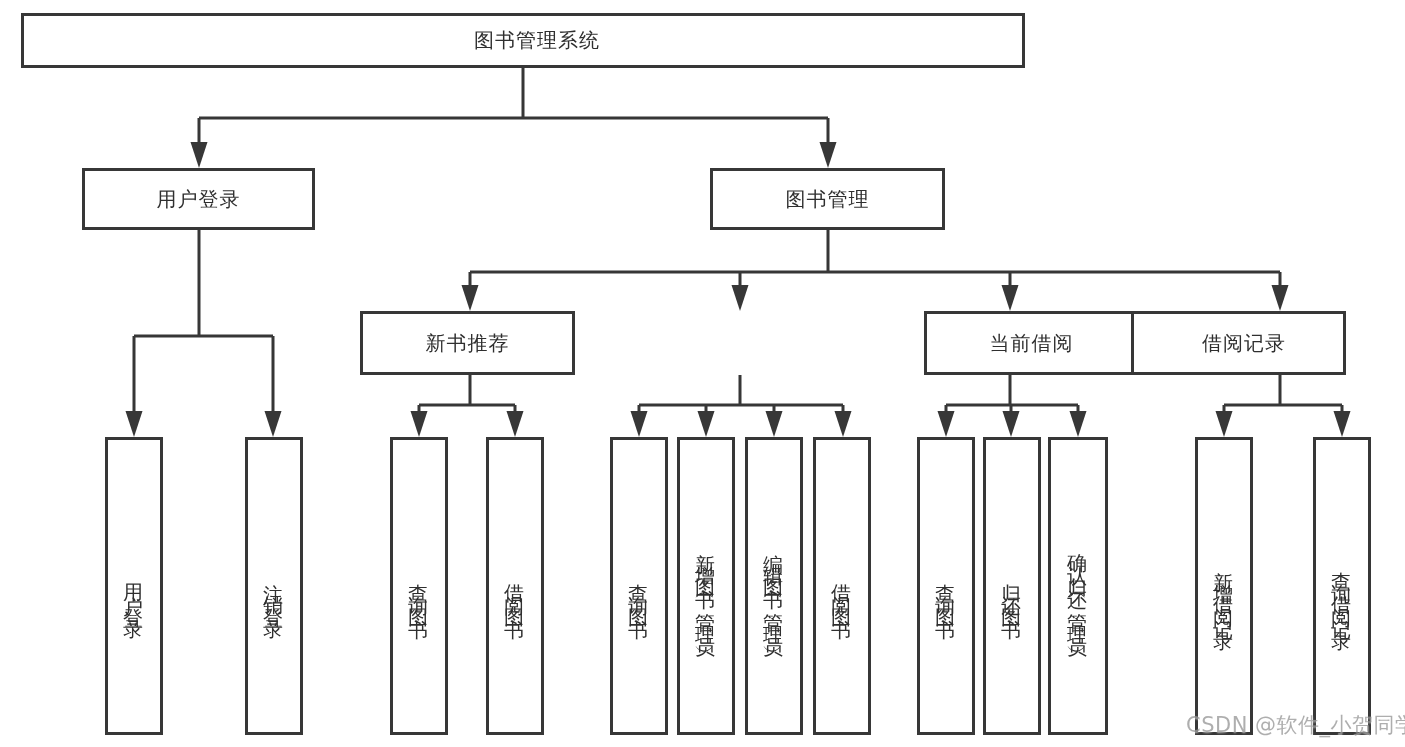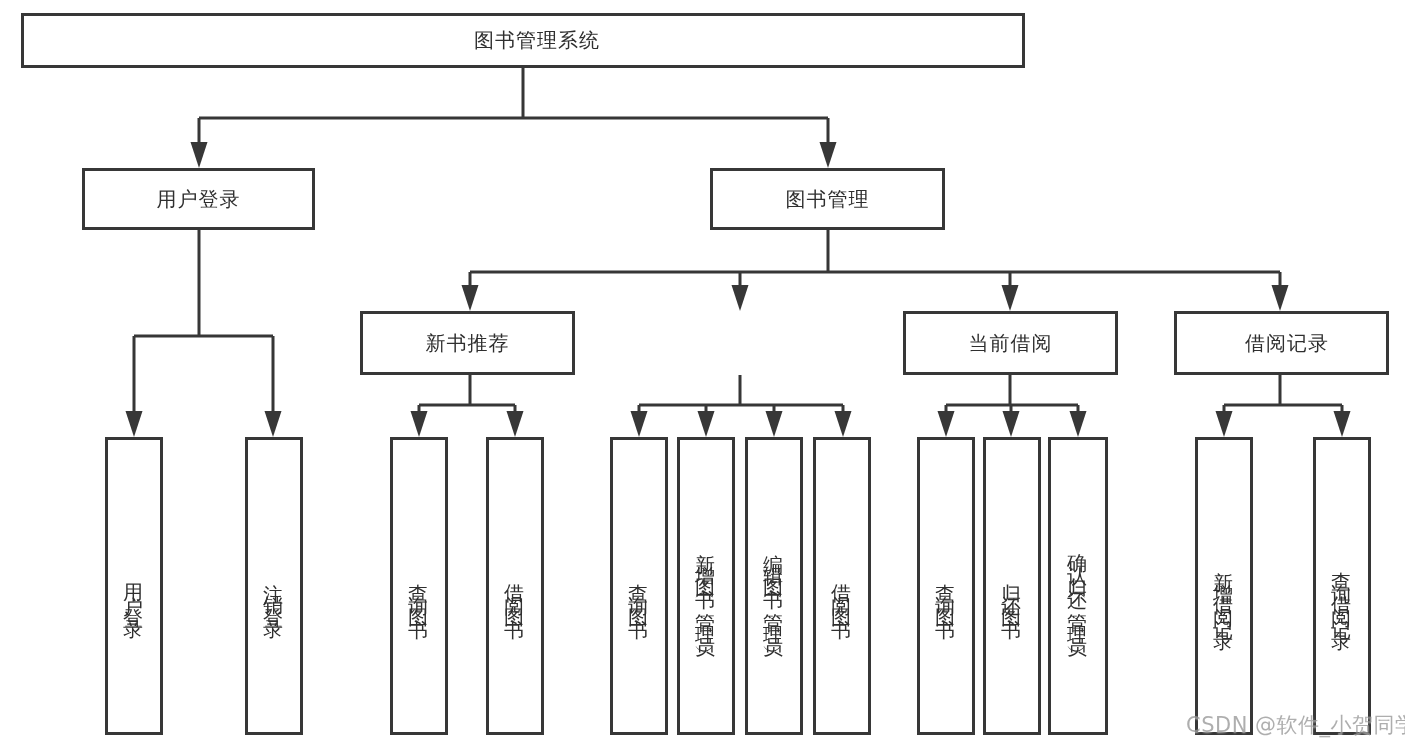--- a/index.html
+++ b/index.html
@@ -28,22 +28,22 @@
   }
   
   .n-root{left:21px;top:13px;width:1004px;height:55px;padding-left:28px;}
   
   .n-l2-login{left:82px;top:168px;width:233px;height:62px;}
   .n-l2-mgmt{left:710px;top:168px;width:235px;height:62px;font-family:Liberation Mono, monospace;}
   
   .n-l3{top:311px;width:215px;height:64px;}
   .n-l3-rec{left:360px;}
   .n-l3-borrow{left:633px;}
-  .n-l3-current{left:903px;text-align:center;}
-  .n-l3-record{left:1174px;padding-left:11px;}
+  .n-l3-current{left:924px;text-align:center;}
+  .n-l3-record{left:1131px;padding-left:11px;}
   
   .leaf{top:437px;width:58px;height:298px;}
   .lf0{left:105px;} .lf1{left:245px;}
   .lf2{left:390px;} .lf3{left:486px;}
   .lf4{left:610px;} .lf5{left:677px;} .lf6{left:745px;} .lf7{left:813px;}
   .lf8{left:917px;} .lf9{left:983px;} .lf10{left:1048px;width:60px;}
   .lf11{left:1195px;} .lf12{left:1313px;}
   .watermark{
     position:absolute;left:1186px;top:711px;z-index:5;
     font-size:21px;letter-spacing:.5px;color:#9b9b9b;opacity:.8;

